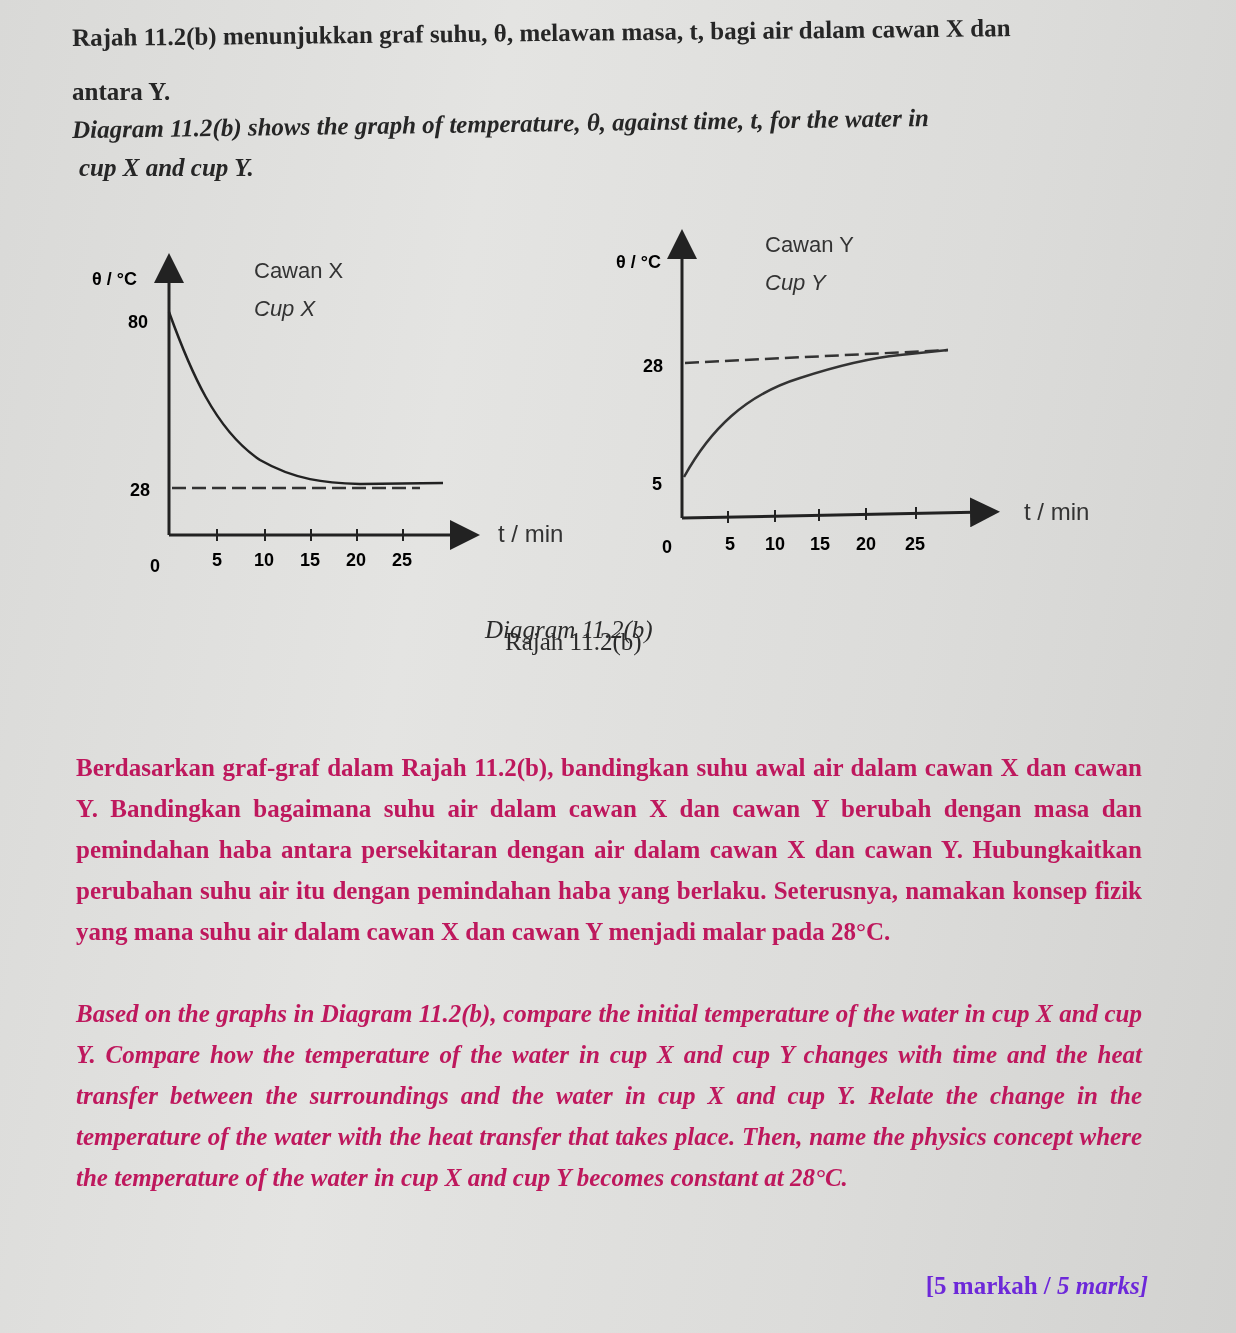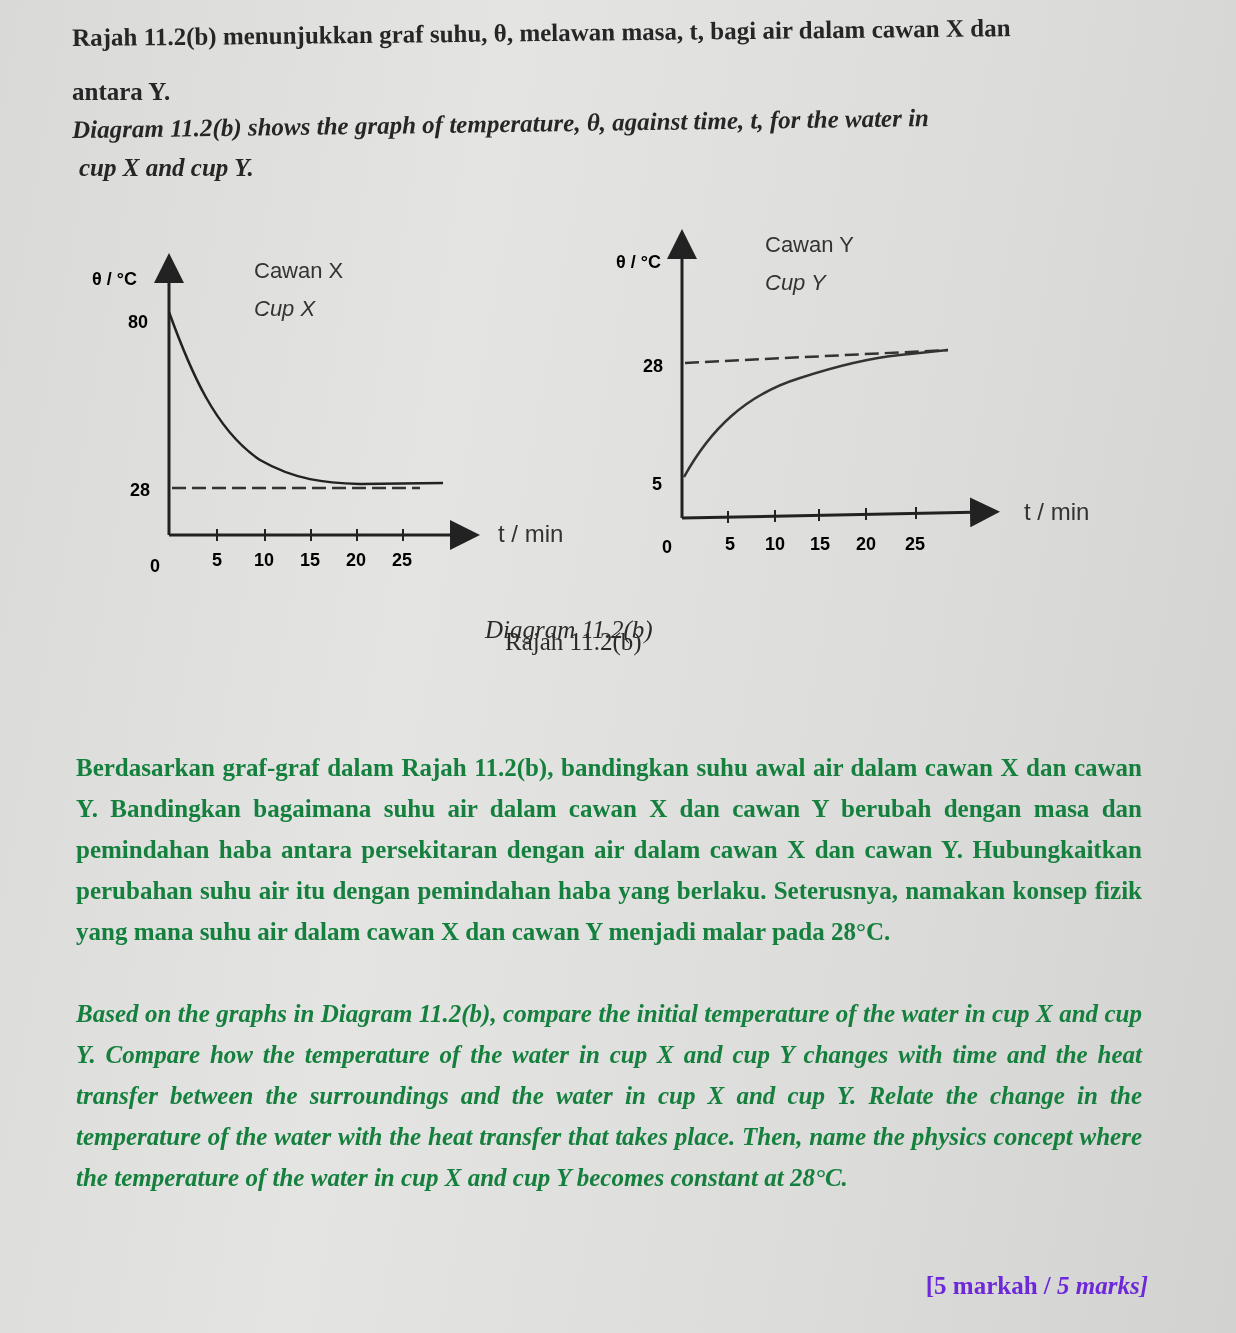--- a/index.html
+++ b/index.html
@@ -15,21 +15,21 @@
   .it { font-style:italic; }
   .intro-ms { left:72px; top:24px; width:1100px; transform:rotate(-0.6deg); transform-origin:left top; }
   .intro-ms2 { left:72px; top:78px; }
   .intro-en { left:72px; top:116px; width:1100px; transform:rotate(-0.8deg); transform-origin:left top; }
   .intro-en2 { left:79px; top:154px; }
   .graph { position:absolute; }
   .graph svg text { font-family:"Liberation Sans", sans-serif; }
   .cap { position:absolute; font-size:25px; color:#2a2a2a; }
   .cap-ms { left:505px; top:596px;margin-top:32px; }
   .cap-en { left:485px; top:616px; font-style:italic; }
-  .para { position:absolute; left:76px; width:1066px; font-size:25px; line-height:41px; font-weight:bold; text-align:justify; color:#15803d; }
+  .para { position:absolute; left:76px; width:1066px; font-size:25px; line-height:41px; font-weight:bold; text-align:justify; color:#be185d; }
   .para-ms { top:722px; }
   .para-en { top:968px; font-style:italic; line-height:41px; }
   .marks { position:absolute; right:88px; top:1272px; font-size:25px; font-weight:bold; color:#6d28d9; }
   .marks .en { font-style:italic; }
 </style>
 </head>
 <body>
 
 <div class="page">
 

